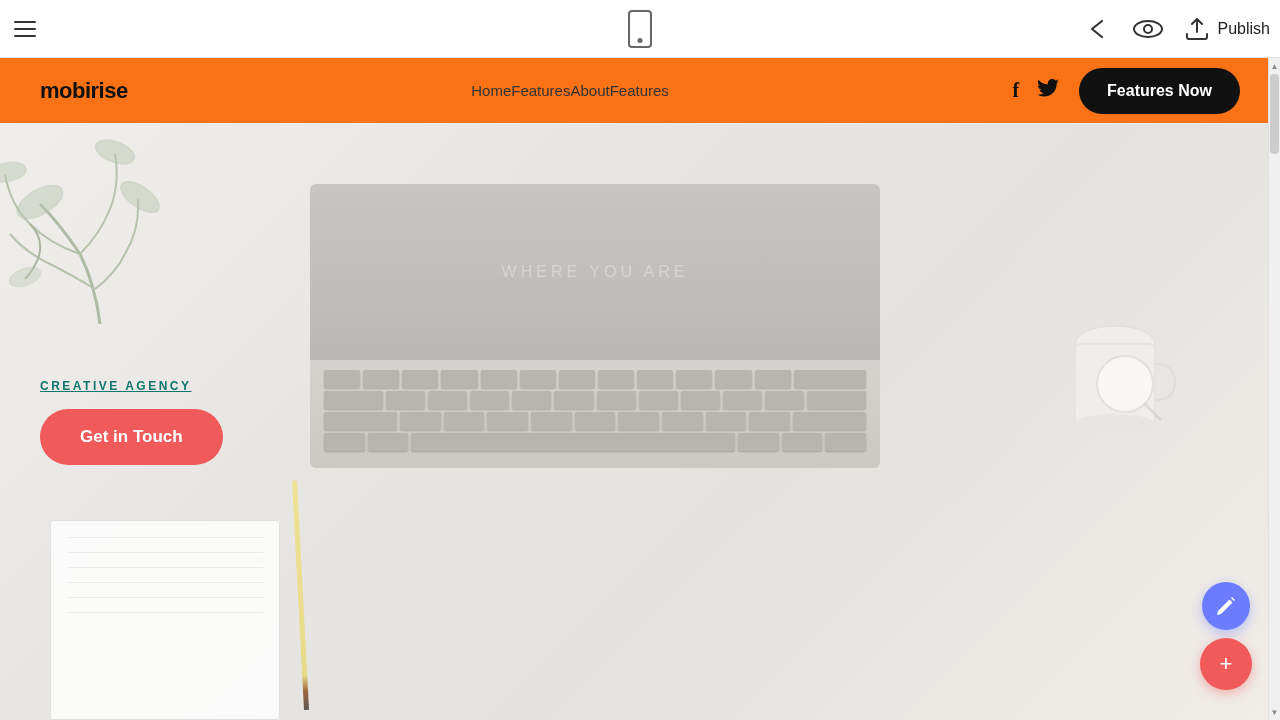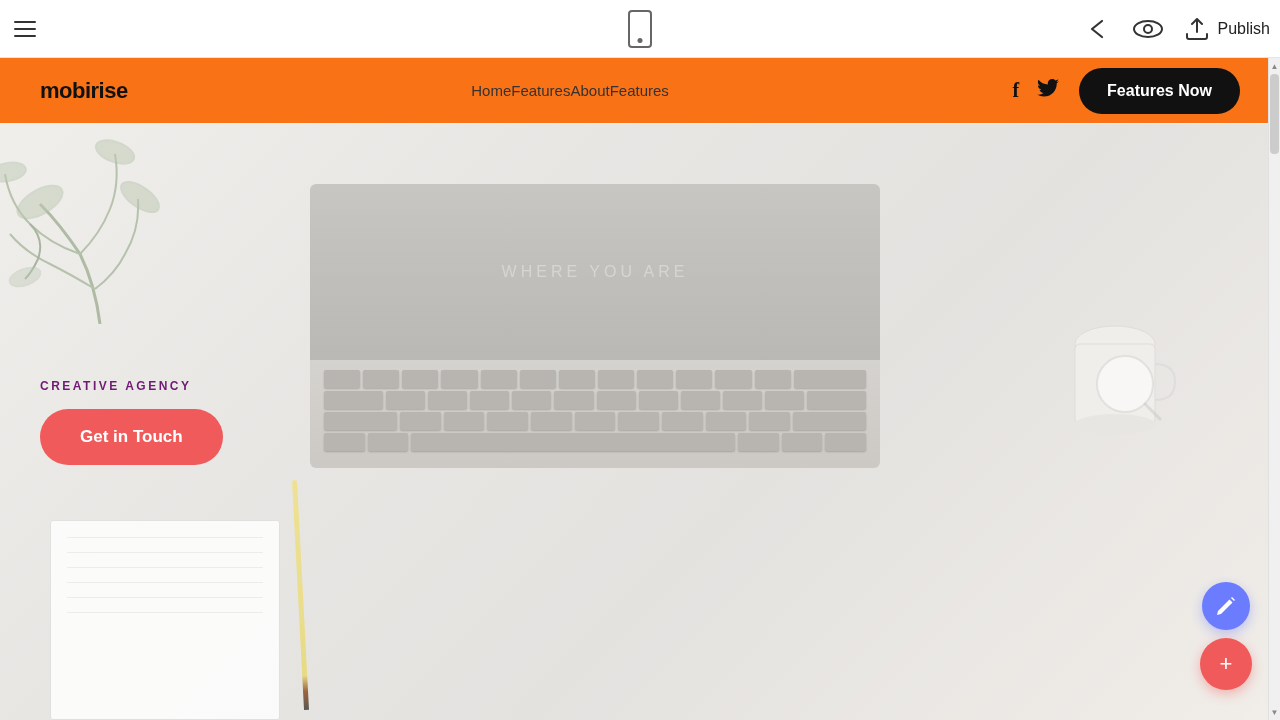--- a/index.html
+++ b/index.html
@@ -98,21 +98,21 @@
     
     .hero-content {
       position: absolute;
       top: 50%; left: 40px;
       transform: translateY(-50%);
       z-index: 5;
       max-width: 580px;
     }
     .hero-tag {
       font-size: 12px; font-weight: 600; letter-spacing: 2.5px;
-      color: #701a75; text-transform: uppercase; margin-bottom: 16px;
+      color: #0f766e; text-transform: uppercase; margin-bottom: 16px; text-decoration: underline;
     }
     .hero-title {
       font-size: 86px; font-weight: 800; color: #0a0a0a;
       line-height: 0.95; letter-spacing: -2px; margin-bottom: 40px;
     }
     .hero-cta {
       background: #f05a5a; color: #fff; border: none; border-radius: 50px;
       padding: 18px 40px; font-size: 17px; font-weight: 600; cursor: pointer;
     }
 

